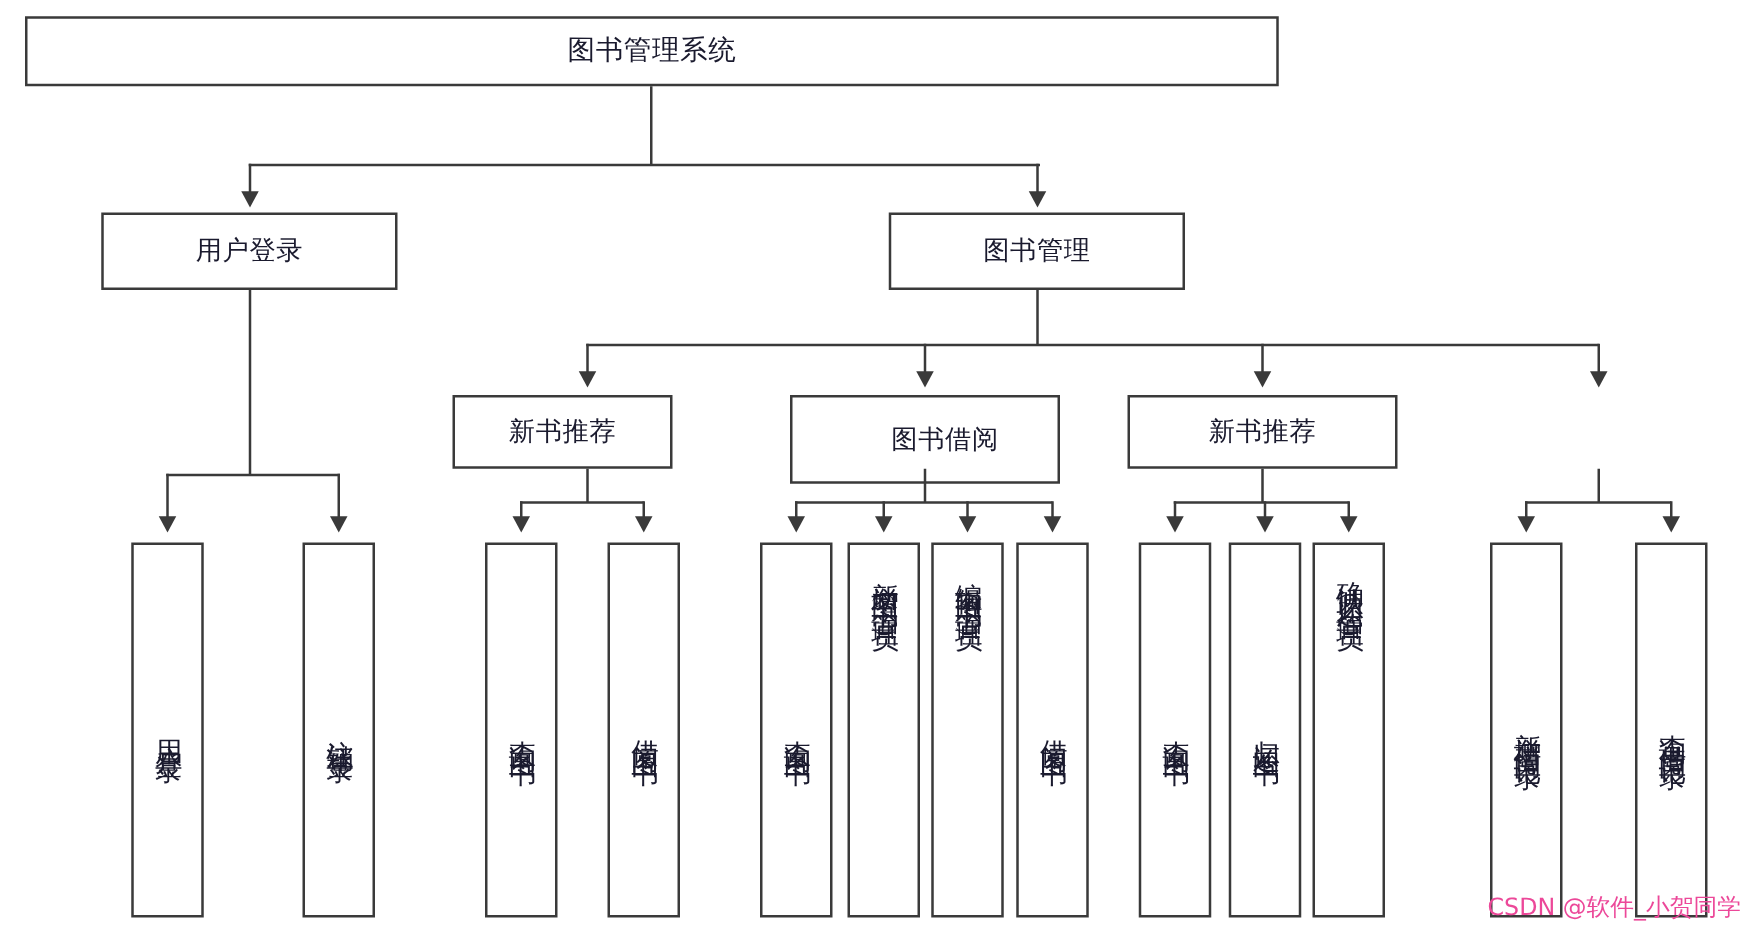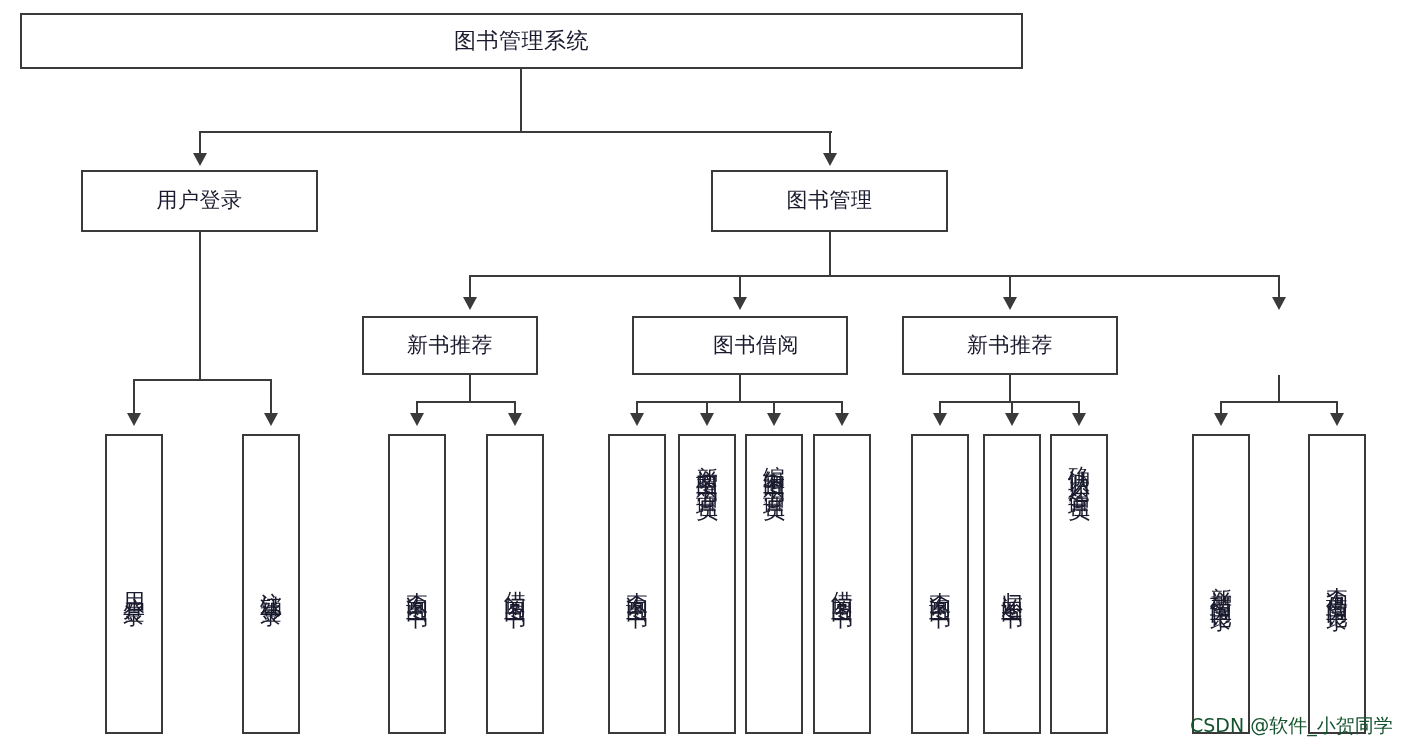--- a/index.html
+++ b/index.html
@@ -66,21 +66,21 @@
   .arrow {
     position: absolute;
     width: 0;
     height: 0;
     border-left: 7px solid transparent;
     border-right: 7px solid transparent;
     border-top: 13px solid #3a3a3a;
   }
   .watermark {
     position: absolute;
-    color: #14532d;
+    color: #ec4899;
     font-size: 19px;
     white-space: nowrap;
     user-select: none;
   }
 </style>
 </head>
 <body>
 
 <div id="canvas">
 
@@ -93,21 +93,21 @@
   </div>
 
   <div class="node horiz" style="left:711px; top:170px; width:237px; height:62px;">
     <span class="label">图书管理</span>
   </div>
 
   <div class="node horiz" style="left:362px; top:316px; width:176px; height:59px;">
     <span class="label">新书推荐</span>
   </div>
 
-  <div class="node horiz" style="left:632px; top:316px; width:216px; height:59px;padding-left:32px;">
+  <div class="node horiz" style="left:632px; top:316px; width:216px; height:71px;padding-left:32px;">
     <span class="label">图书借阅</span>
   </div>
 
   <div class="node horiz" style="left:902px; top:316px; width:216px; height:59px;">
     <span class="label">新书推荐</span>
   </div>
 
 
   <div class="node vert mid" style="left:105px; top:434px; width:58px; height:300px;">
     <span class="label">用户登录</span>

